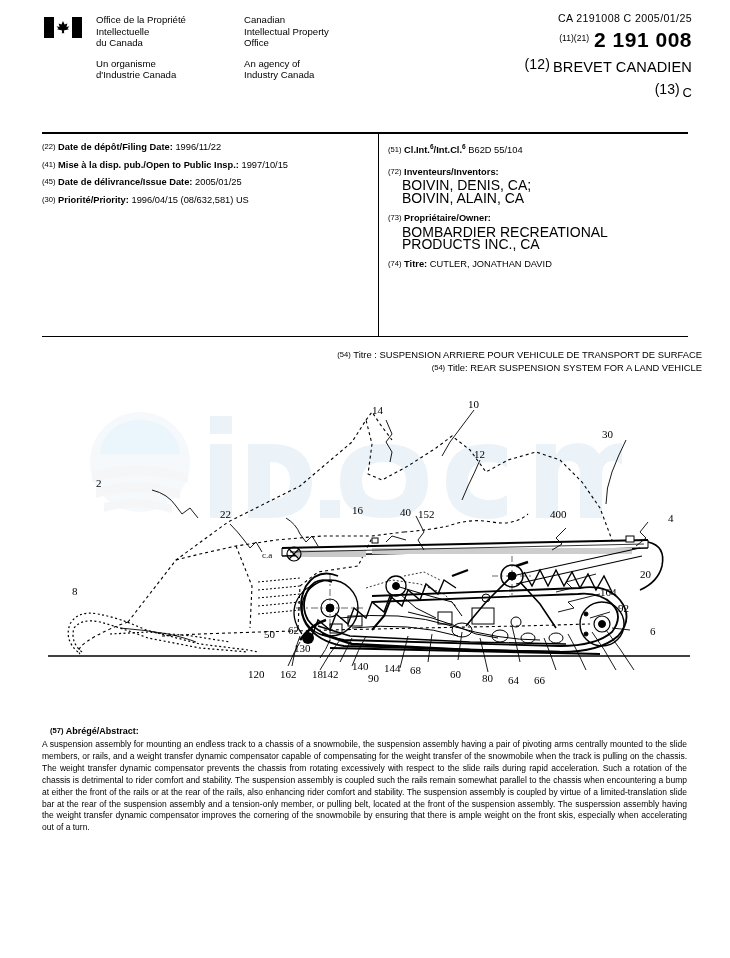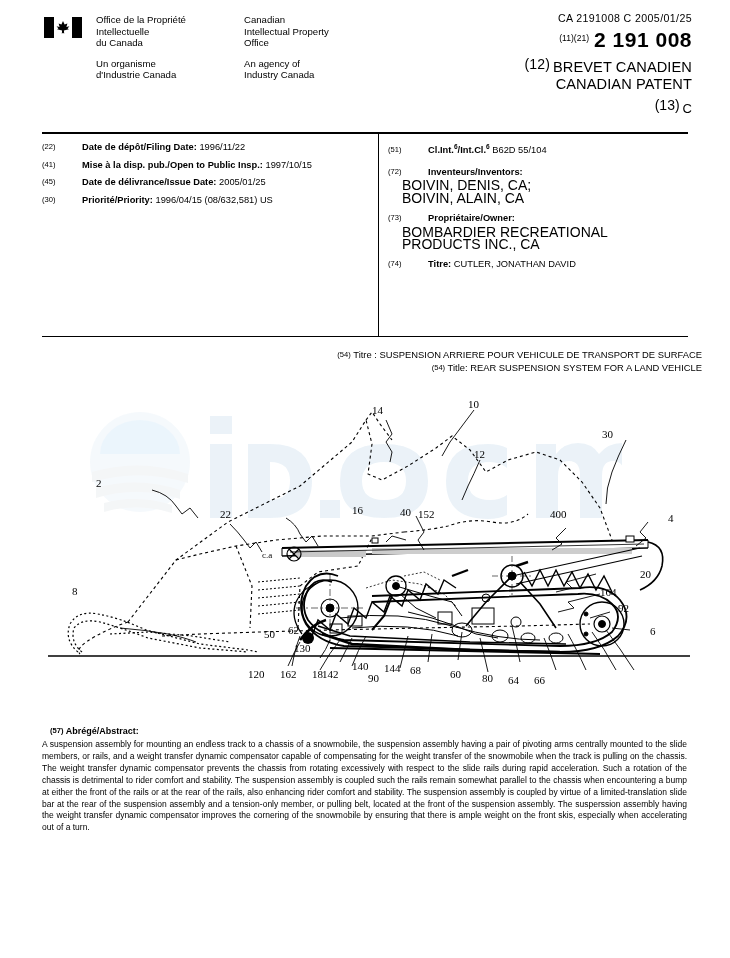--- a/index.html
+++ b/index.html
@@ -30,21 +30,21 @@
   .big-title{font-size:14.6px;line-height:16.5px;letter-spacing:.1px;}
   .c-line{font-size:13px;margin-top:5px;}
 
   
   .rule{position:absolute;background:#000;}
   .biblio{position:absolute;left:42px;top:140px;width:646px;height:196px;}
   .bib-left{position:absolute;left:0;top:0;width:330px;}
   .bib-right{position:absolute;left:346px;top:0;width:300px;}
   .bib-line{font-size:9.3px;line-height:13.6px;margin-bottom:3px;}
   .code{font-size:7.6px;vertical-align:1px;}
-  .lbl{font-weight:bold;margin-left:24px;}
+  .lbl{font-weight:bold;}
   .sub{padding-left:14px;font-size:14px;line-height:12.4px;}
   sup.six{font-size:6.6px;vertical-align:4px;}
 
   
   .titles{position:absolute;left:42px;top:349px;width:660px;}
   .title-line{font-size:9.4px;line-height:12.6px;white-space:nowrap;text-align:right;}
   .wm{position:absolute;left:62px;top:410px;width:560px;height:110px;pointer-events:none;}
   .fig-svg{position:absolute;left:0;top:0;}
 
   
@@ -89,21 +89,20 @@
     </div>
 
     <div class="hdr-right">
       <div class="doc-ident">CA  2191008  C  2005/01/25</div>
       <div class="patno-line">
         <span class="patno-kind">(11)(21)</span><span class="patno">2 191 008</span>
       </div>
       <div class="big-title">
         <span class="kind-sm">(12)</span><span>BREVET CANADIEN</span>
       </div>
-      <div class="big-title">CANADIAN PATENT</div>
       <div class="c-line">
         <span class="kind-sm">(13)</span><span>C</span>
       </div>
     </div>
   </div>
 
   <div class="rule" style="left:42px;top:132px;width:646px;height:1.6px;"></div>
   <div class="rule" style="left:42px;top:336px;width:646px;height:1.2px;"></div>
   <div class="rule" style="left:378px;top:132px;width:1.2px;height:205px;"></div>
 

